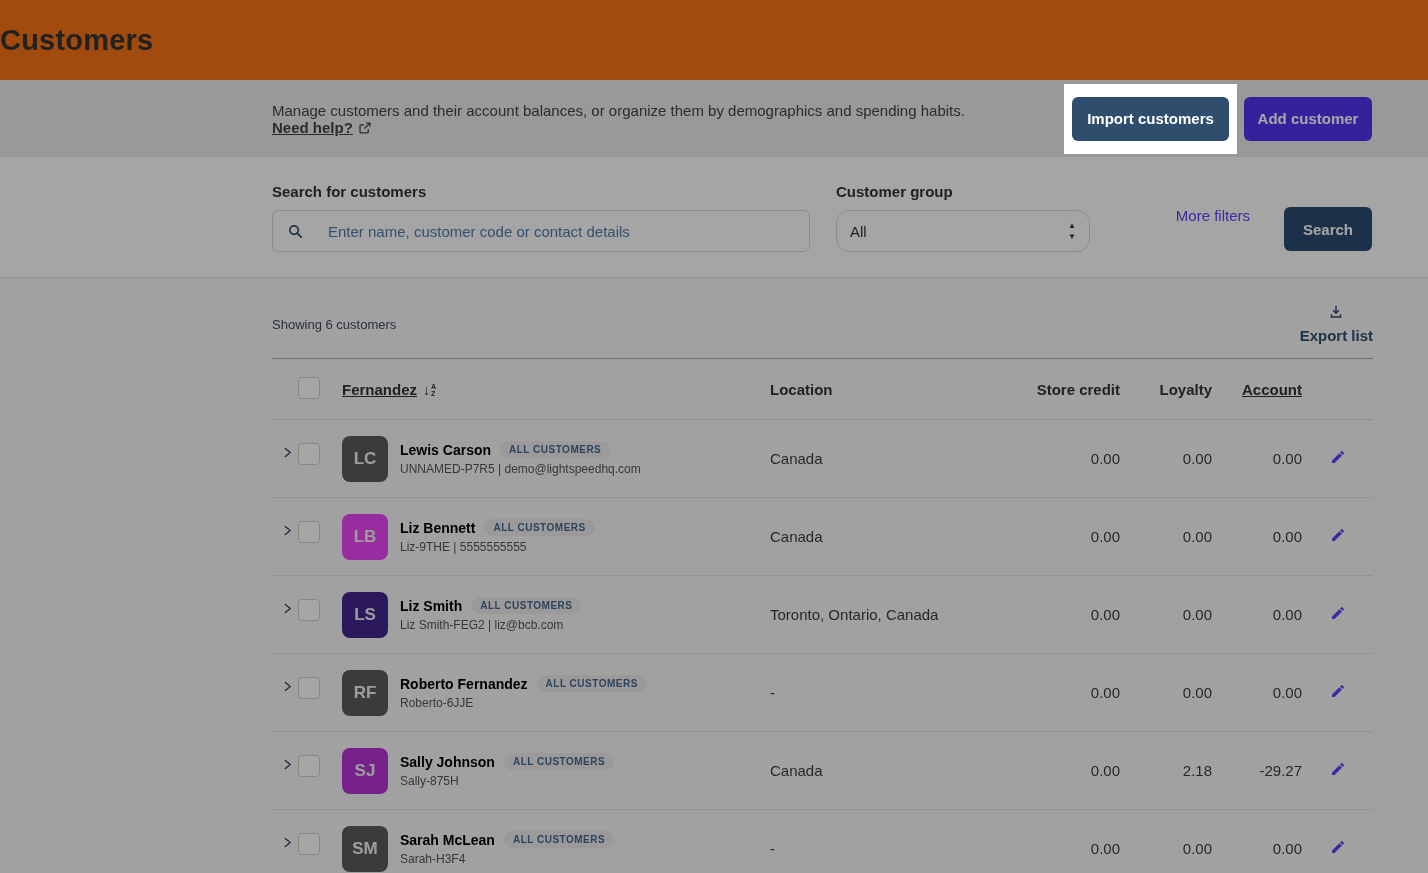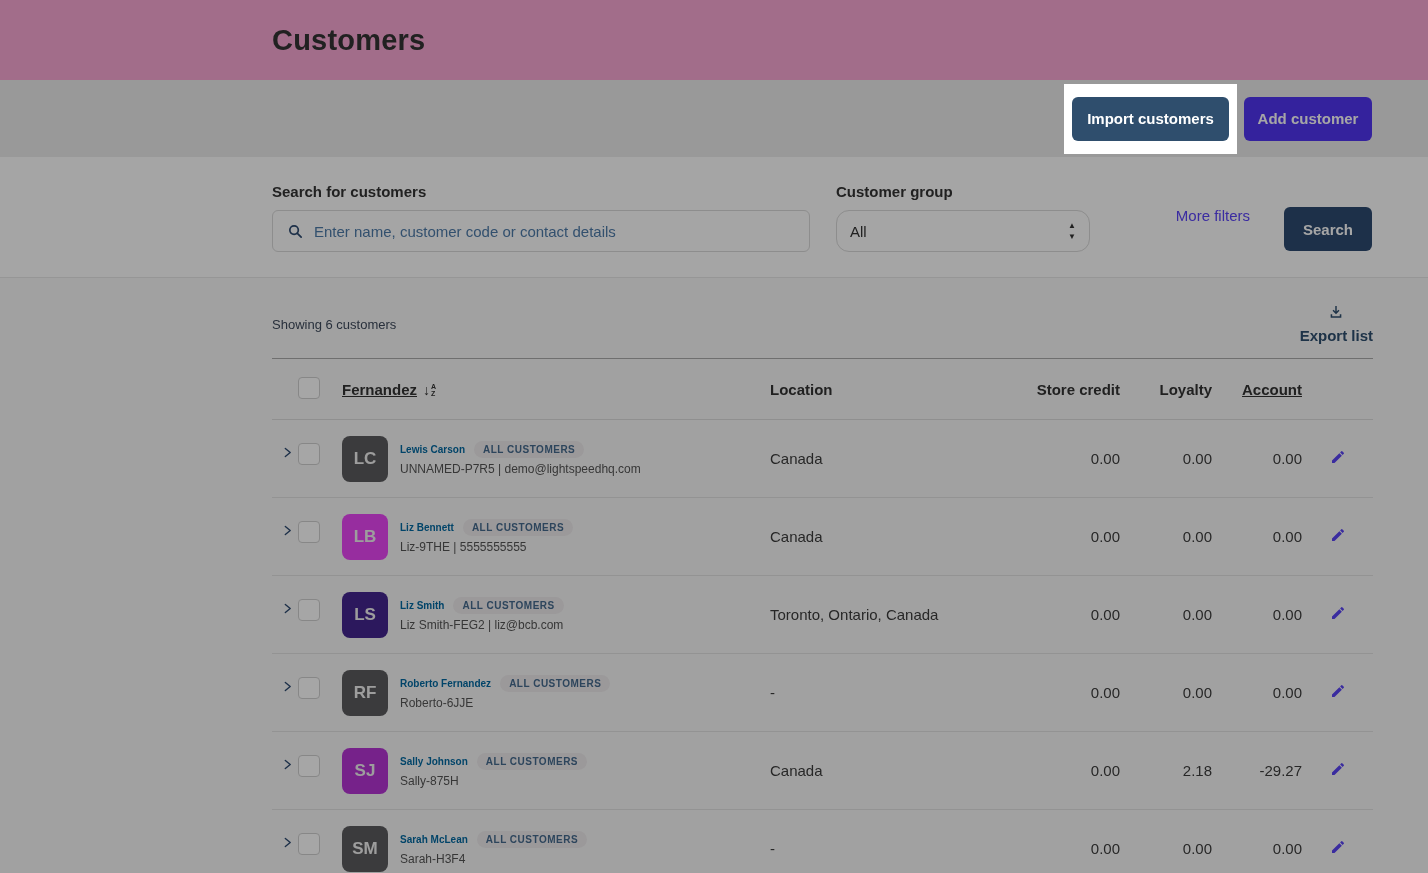--- a/index.html
+++ b/index.html
@@ -6,23 +6,22 @@
   html, body { width: 1428px; height: 873px; overflow: hidden; }
   body {
     font-family: "Liberation Sans", sans-serif;
     background: #f8f8f8;
     color: #333;
     position: relative;
   }
 
   
   .band-title {
-    height: 80px; background: #f9a8d4;
+    height: 80px; background: #f97316;
     display: flex; align-items: center;
-    padding-left: 272px;
   }
   .page-title { font-size: 29px; font-weight: 700; color: #333; letter-spacing: 0.2px; }
 
   .band-actions {
     height: 77px; background: #ebebeb;
     display: flex; align-items: center;
     padding-left: 272px; padding-right: 56px;
   }
   .page-desc { font-size: 15px; color: #444; }
   .need-help {
@@ -45,21 +44,21 @@
 
   
   .band-filters {
     height: 120px; background: #fdfdfd;
     padding: 26px 56px 0 272px;
     display: flex;
   }
   .filter-group .filter-label { font-size: 15px; font-weight: 700; color: #333; margin-bottom: 10px; }
   .search-box {
     width: 538px; height: 42px; border: 1px solid #d9d9d9; border-radius: 6px;
-    background: #fdfdfd; display: flex; align-items: center; padding: 0 14px; gap: 10px;
+    background: #fdfdfd; display: flex; align-items: center; padding: 0 14px; gap: 24px;
     cursor: text;
   }
   .search-placeholder { font-size: 15px; color: #4e7ba9; }
   .group-select {
     width: 254px; height: 42px; border: 1px solid #d9d9d9; border-radius: 13px;
     background: #fdfdfd; display: flex; align-items: center; padding: 0 13px;
     font-size: 15px; color: #333; cursor: pointer; margin-left: 0;
   }
   .group-wrap { margin-left: 26px; }
   .stepper { margin-left: auto; display: flex; flex-direction: column; align-items: center; gap: 3px; }
@@ -110,21 +109,21 @@
     width: 22px; height: 22px; border: 1px solid #cfcfcf; border-radius: 4px;
     background: #fff; display: inline-block; cursor: pointer;
   }
   .cell-customer { display: flex; align-items: center; gap: 12px; }
   .avatar {
     width: 46px; height: 46px; border-radius: 8px; flex: 0 0 46px;
     display: flex; align-items: center; justify-content: center;
     color: #f2f2f2; font-size: 17px; font-weight: 600;
   }
   .name-line { display: flex; align-items: center; gap: 9px; }
-  .cust-name { font-size: 10px; font-weight: 600; color: #0369a1; }
+  .cust-name { font-size: 14px; font-weight: 600; color: #000000; }
   .badge {
     background: #eeebed; color: #456a8e; font-size: 10px; font-weight: 700;
     letter-spacing: 0.5px; padding: 3px 9px; border-radius: 10px; white-space: nowrap;
   }
   .cust-sub { font-size: 12px; color: #555; margin-top: 4px; }
   .cell-text { font-size: 15px; color: #3d3d3d; }
   .edit-btn { background: none; border: none; cursor: pointer; padding: 4px; }
 
   
   .dim-overlay {
@@ -134,20 +133,31 @@
   }
 </style>
 </head>
 <body>
 
 <header class="band-title">
   <h1 class="page-title">Customers</h1>
 </header>
 
 <section class="band-actions">
+  <p class="page-desc">
+    <span>Manage customers and their account balances, or organize them by demographics and spending habits.</span>
+    <a class="need-help">
+      <span>Need help?</span>
+      <svg viewBox="0 0 24 24" width="14" height="14">
+        <path fill="none" stroke="#444" stroke-width="2.2" d="M17.5 13.5v5.3a1.7 1.7 0 0 1-1.7 1.7H5.2a1.7 1.7 0 0 1-1.7-1.7V8.2a1.7 1.7 0 0 1 1.7-1.7h5.3"></path>
+        <path fill="none" stroke="#444" stroke-width="2.2" d="M14 3.5h6.5V10"></path>
+        <line x1="11" y1="13" x2="20" y2="4" stroke="#444" stroke-width="2.2"></line>
+      </svg>
+    </a>
+  </p>
   <div class="actions-right">
     <div class="spotlight">
       <button class="btn btn-import">Import customers</button>
     </div>
     <button class="btn btn-add">Add customer</button>
   </div>
 </section>
 
 <section class="band-filters">
   <div class="filter-group">

